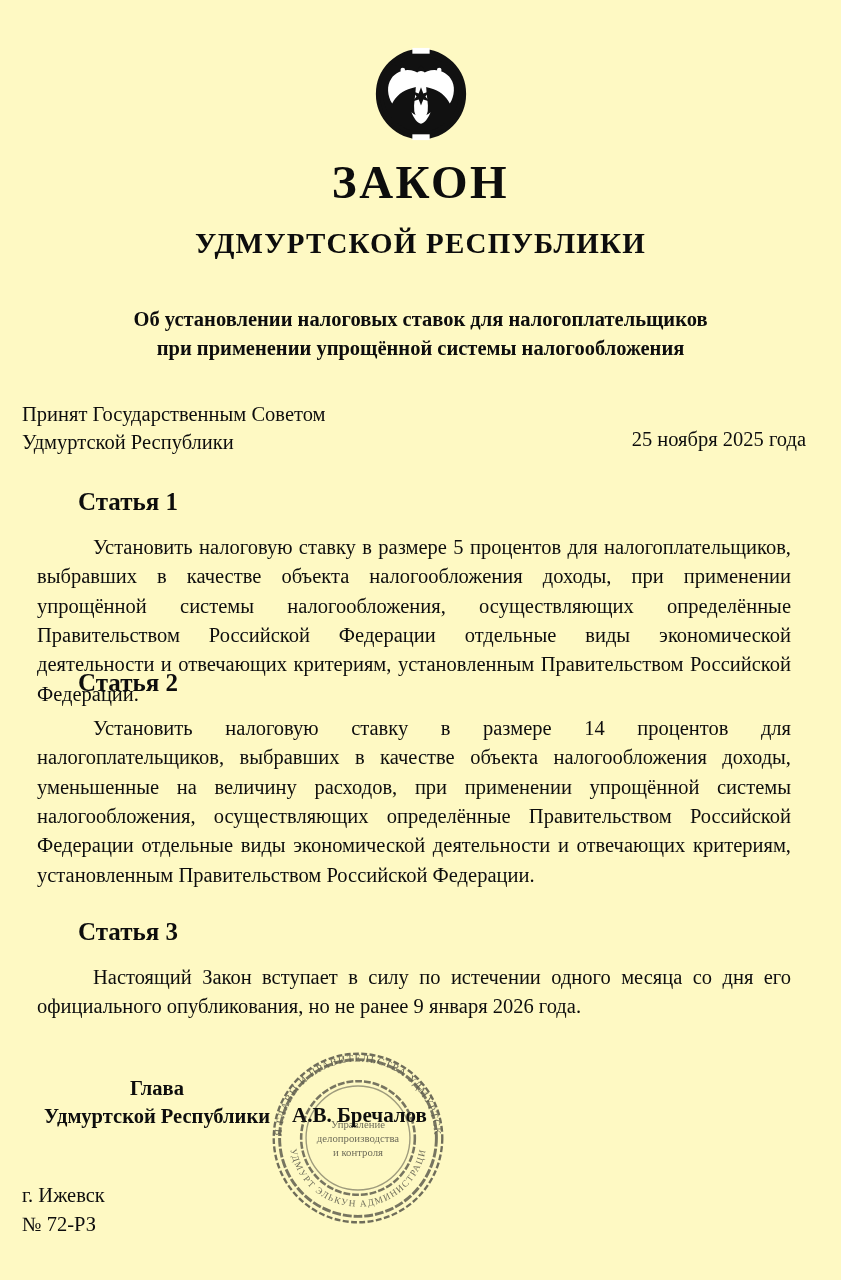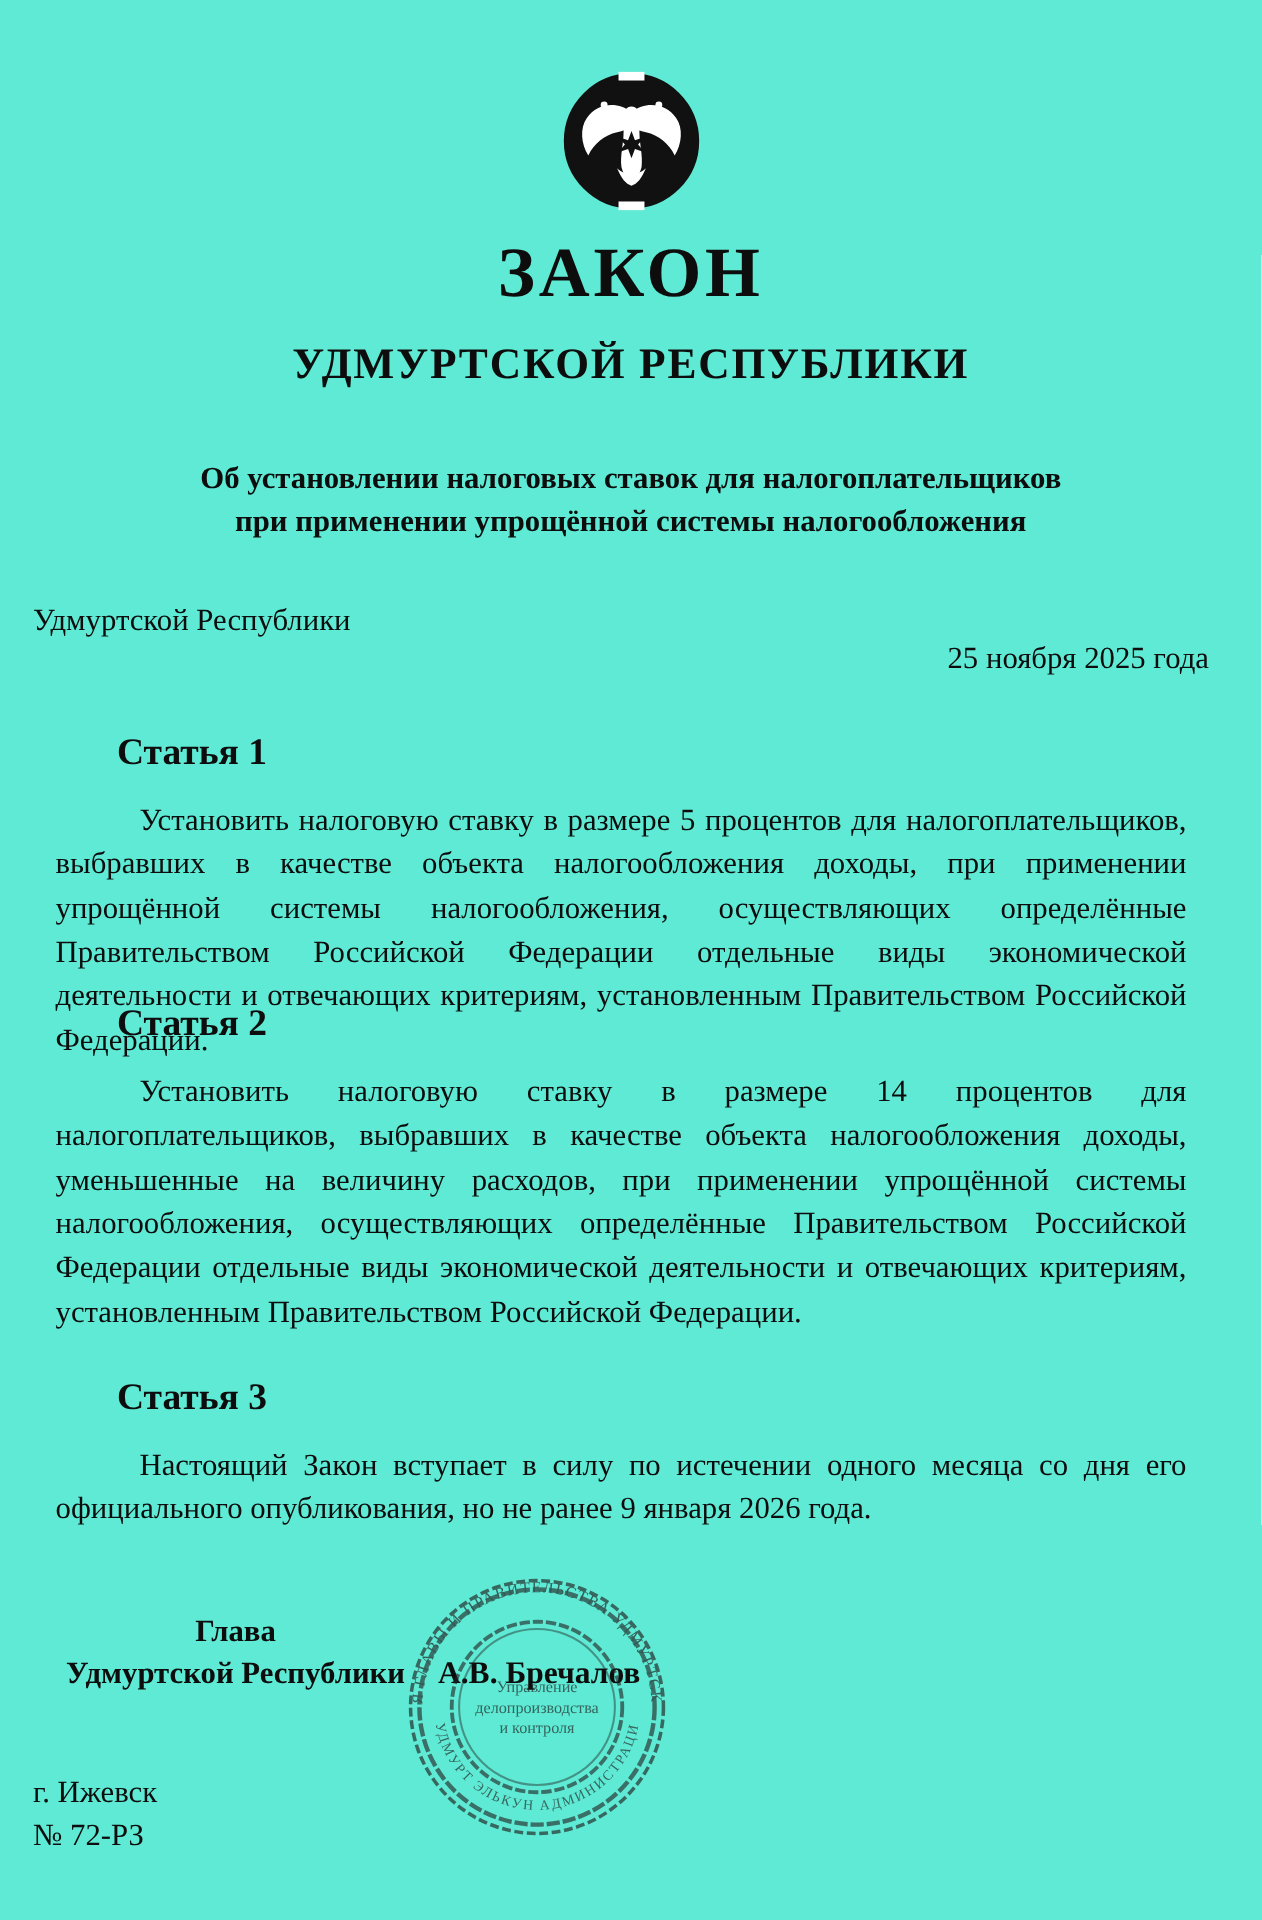--- a/index.html
+++ b/index.html
@@ -16,21 +16,21 @@
     font-family: "Liberation Serif", "DejaVu Serif", serif;
     color: #0d0d0d;
     -webkit-font-smoothing: antialiased;
   }
 
   .page {
     position: absolute;
     inset: 0;
     width: 841px;
     height: 1280px;
-    background: #5eead4;
+    background: #fef9c3;
   }
 
   
   .emblem-wrap {
     position: absolute;
     top: 46px;
     left: 0;
     width: 841px;
     display: flex;
     justify-content: center;
@@ -203,20 +203,21 @@
 
   <div class="title-main">ЗАКОН</div>
   <div class="title-sub">УДМУРТСКОЙ РЕСПУБЛИКИ</div>
   <div class="title-desc">
     <span>Об установлении налоговых ставок для налогоплательщиков</span><br>
     <span>при применении упрощённой системы налогообложения</span>
   </div>
 
   <div class="adopt-row">
     <div class="adopt-left">
+      <div>Принят Государственным Советом</div>
       <div>Удмуртской Республики</div>
     </div>
     <div class="adopt-date">25 ноября 2025 года</div>
   </div>
 
   <div class="article" id="article-1">
     <div class="article-heading">Статья 1</div>
     <p class="article-body">Установить налоговую ставку в размере 5 процентов для налогоплательщиков, выбравших в качестве объекта налогообложения доходы, при применении упрощённой системы налогообложения, осуществляющих определённые Правительством Российской Федерации отдельные виды экономической деятельности и отвечающих критериям, установленным Правительством Российской Федерации.</p>
   </div>
 

